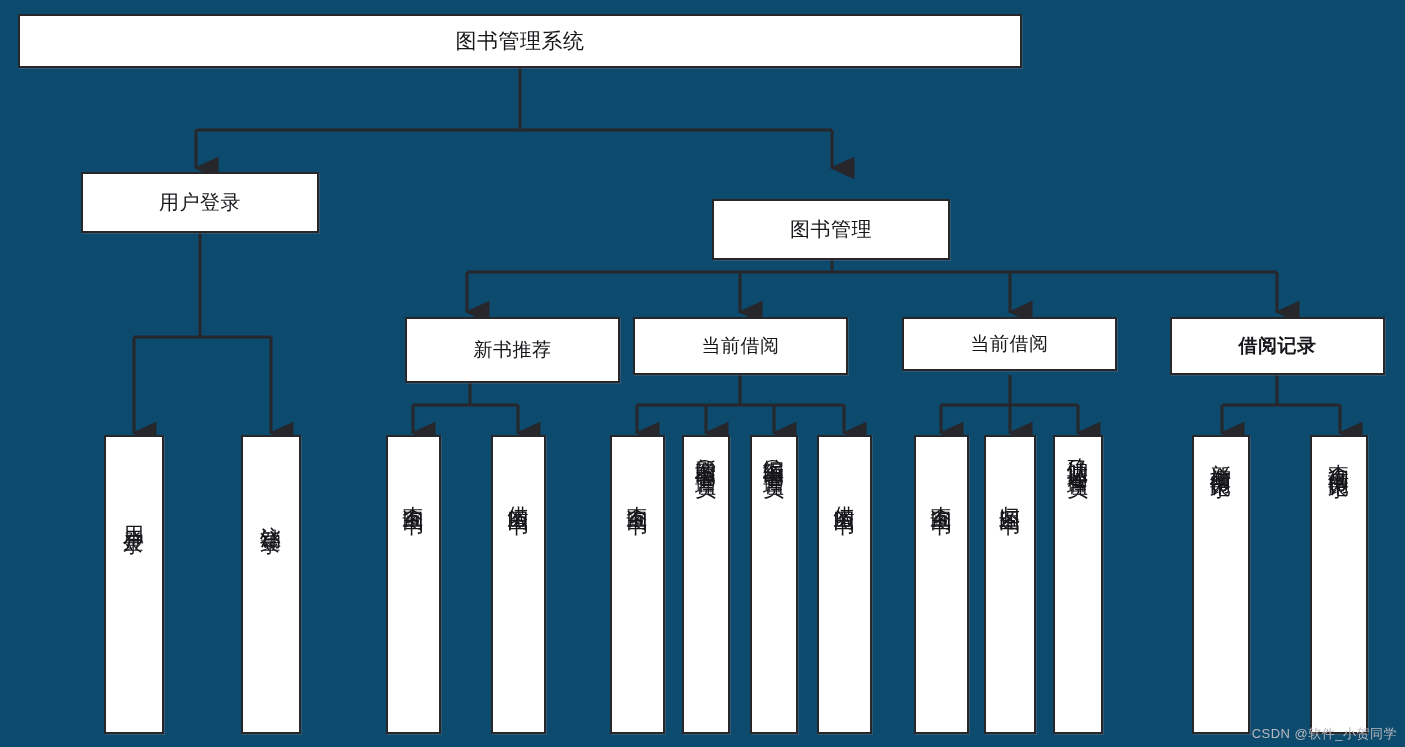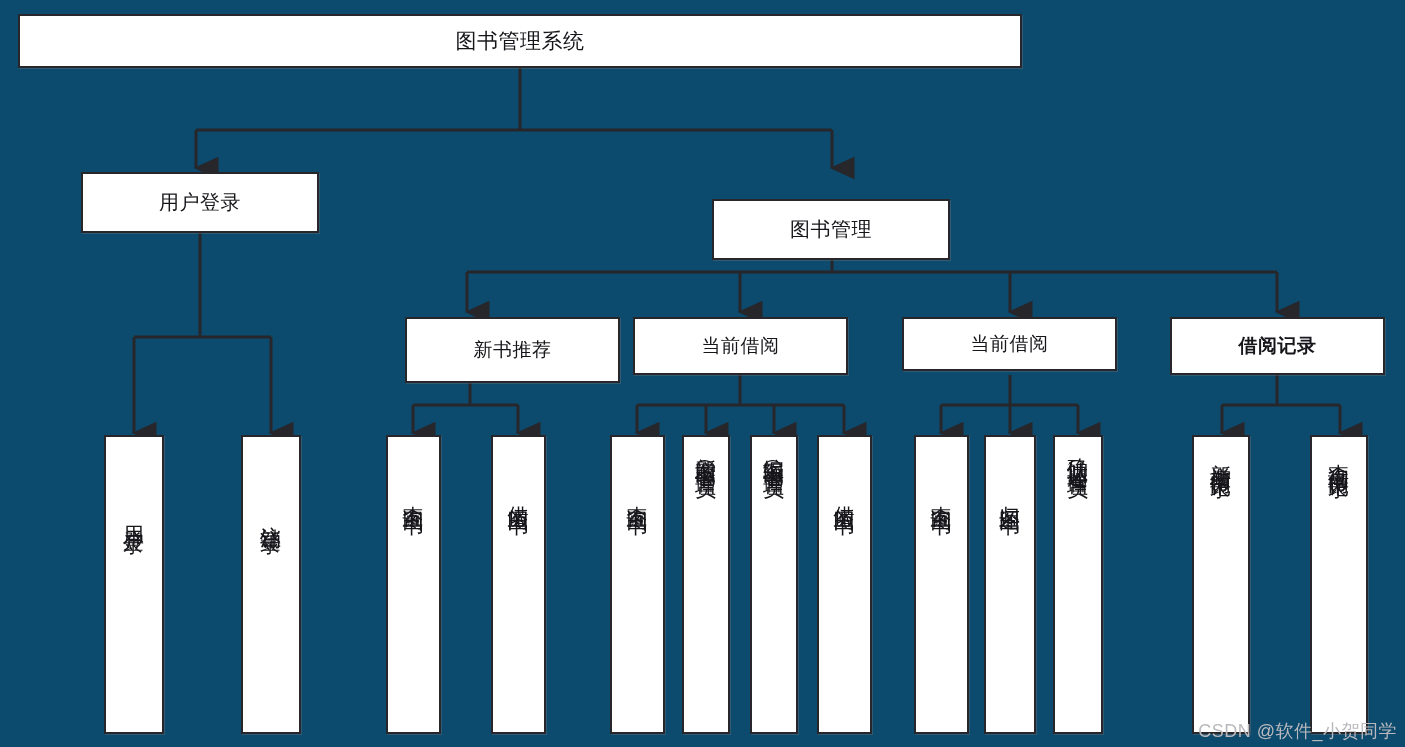--- a/index.html
+++ b/index.html
@@ -58,21 +58,21 @@
     white-space: nowrap;
   }
   .node-leaf.leaf-short .label { margin-top: 72px; }
   .node-leaf.leaf-mid   .label { margin-top: 52px; }
   .node-leaf.leaf-long  .label { margin-top: 10px; }
   .node-leaf.leaf-xlong .label { margin-top: 4px; }
   #watermark {
     position: absolute;
     right: 8px;
     bottom: 4px;
-    font-size: 18px;
+    font-size: 13px;
     color: #b9b9bd;
     letter-spacing: 0.5px;
     white-space: nowrap;
   }
 </style>
 </head>
 <body>
 
 <div id="canvas">
 

